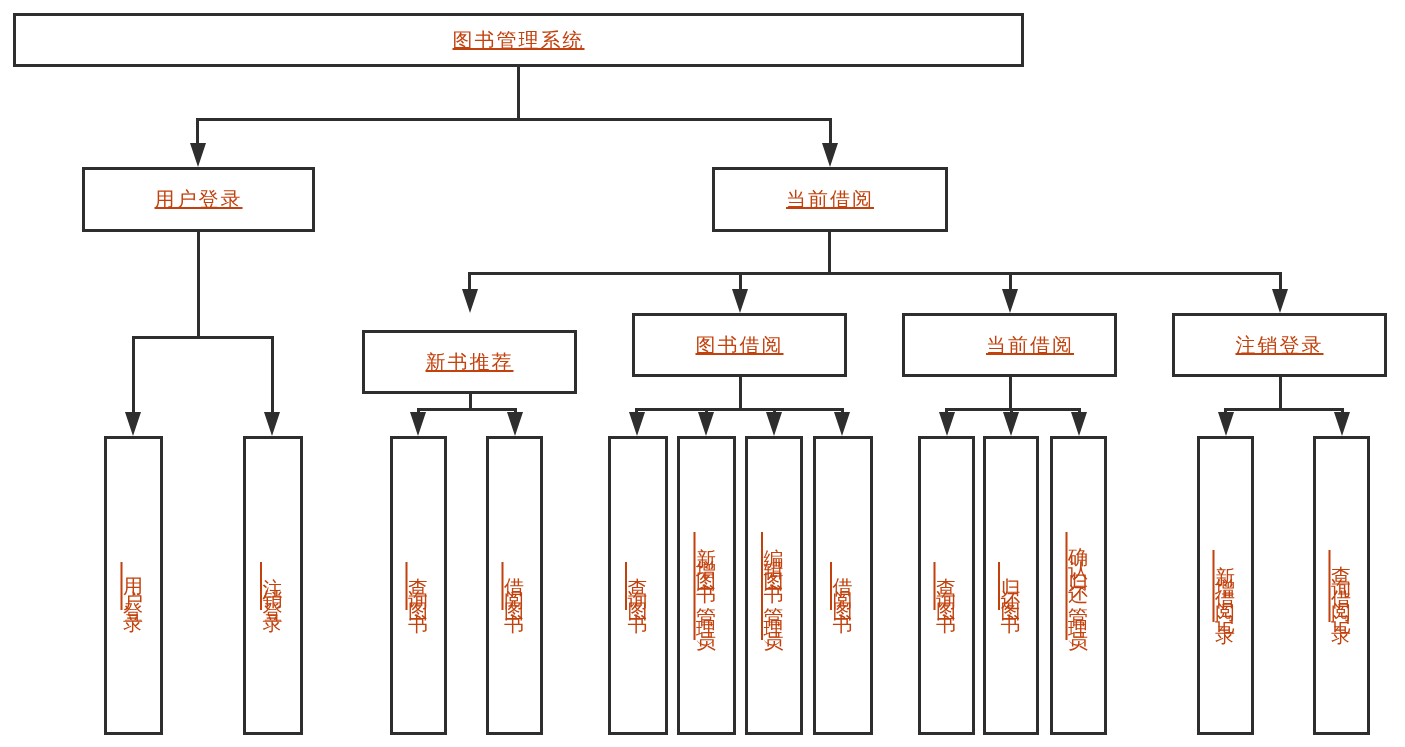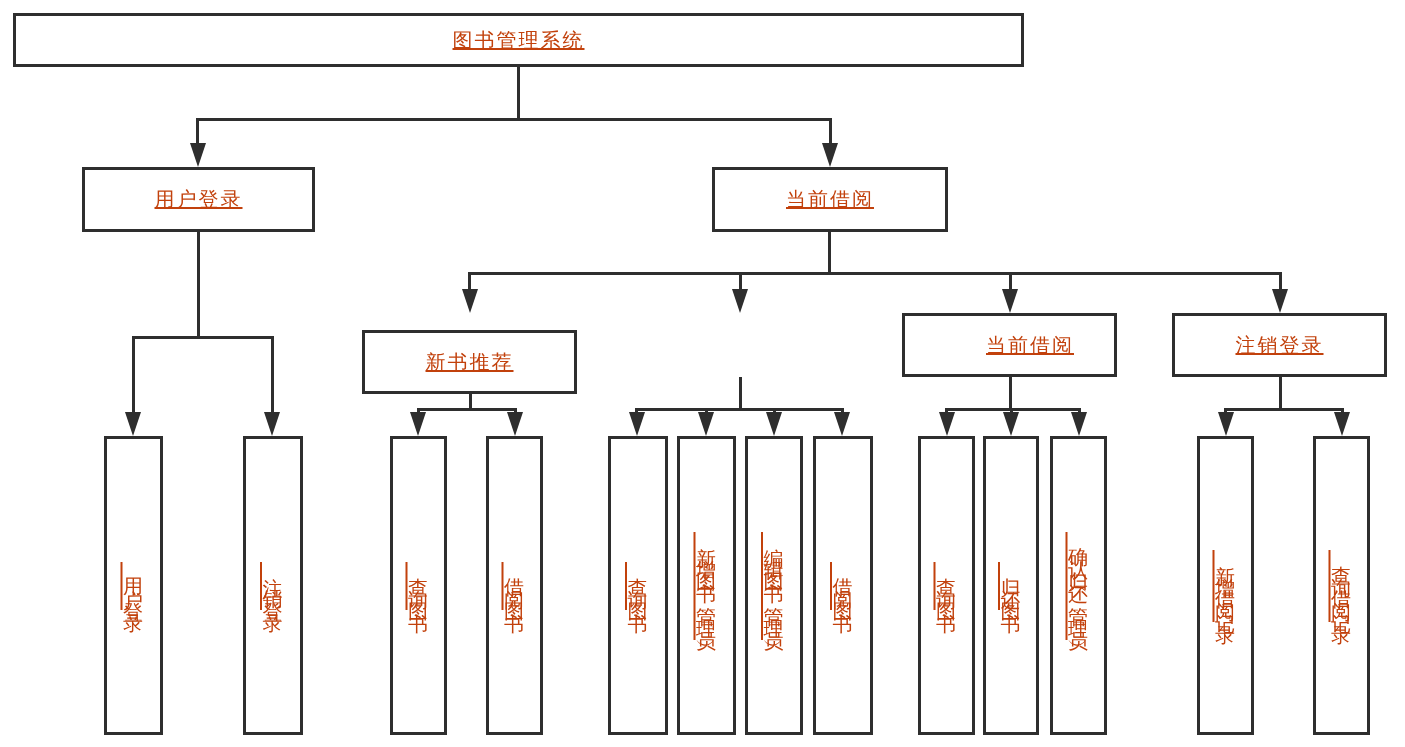--- a/index.html
+++ b/index.html
@@ -73,20 +73,23 @@
   </div>
 
   <div class="box" style="left:712px; top:167px; width:236px; height:65px;">
     <span>当前借阅</span>
   </div>
 
   <div class="box" style="left:362px; top:330px; width:215px; height:64px;">
     <span>新书推荐</span>
   </div>
 
+  <div class="box" style="left:632px; top:313px; width:215px; height:64px;">
+    <span>图书借阅</span>
+  </div>
 
   <div class="box" style="left:902px; top:313px; width:215px; height:64px;padding-left:41px;">
     <span>当前借阅</span>
   </div>
 
   <div class="box" style="left:1172px; top:313px; width:215px; height:64px;">
     <span>注销登录</span>
   </div>
 
   <div class="box leaf" style="left:104px; top:436px; width:59px; height:299px;">

